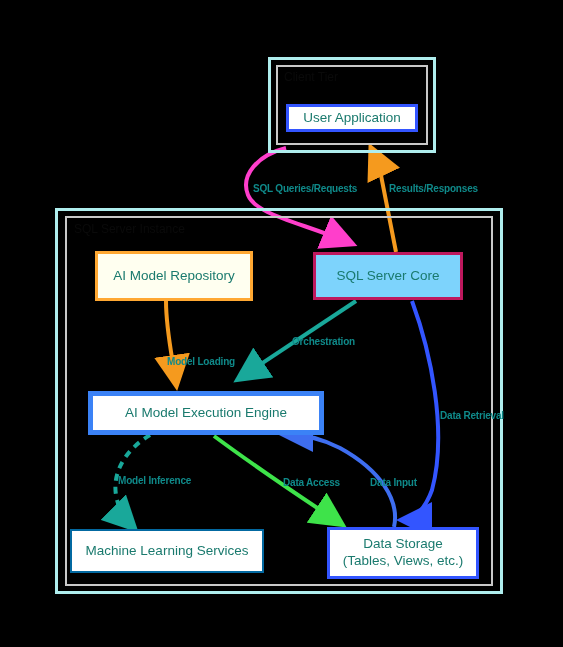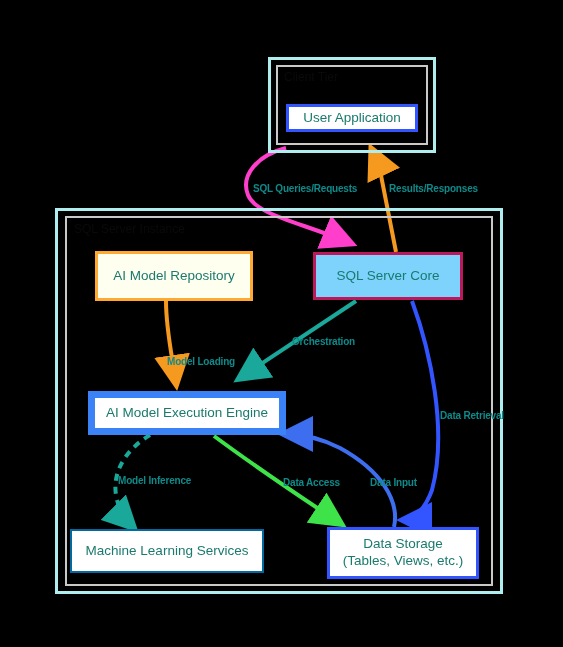--- a/index.html
+++ b/index.html
@@ -129,21 +129,21 @@
   </div>
 
   <div class="node" style="left:95px; top:251px; width:158px; height:50px; border:3px solid #ffa832; background:#fffff0;">
     <span>AI Model Repository</span>
   </div>
 
   <div class="node" style="left:313px; top:252px; width:150px; height:48px; border:3px solid #be185d; background:#7dd3fc;">
     <span>SQL Server Core</span>
   </div>
 
-  <div class="node" style="left:88px; top:391px; width:198px; height:44px; border:7px solid #3b82f6; background:#ffffff;">
+  <div class="node" style="left:88px; top:391px; width:236px; height:44px; border:5px solid #3b82f6; background:#ffffff;">
     <span>AI Model Execution Engine</span>
   </div>
 
   <div class="node" style="left:70px; top:529px; width:194px; height:44px; border:2px solid #0369a1; background:#ffffff;">
     <span>Machine Learning Services</span>
   </div>
 
   <div class="node" style="left:327px; top:527px; width:152px; height:52px; border:3px solid #3355ff; background:#ffffff; flex-direction:column;text-align:right;">
     <span>Data Storage</span>
     <span>(Tables, Views, etc.)</span>

